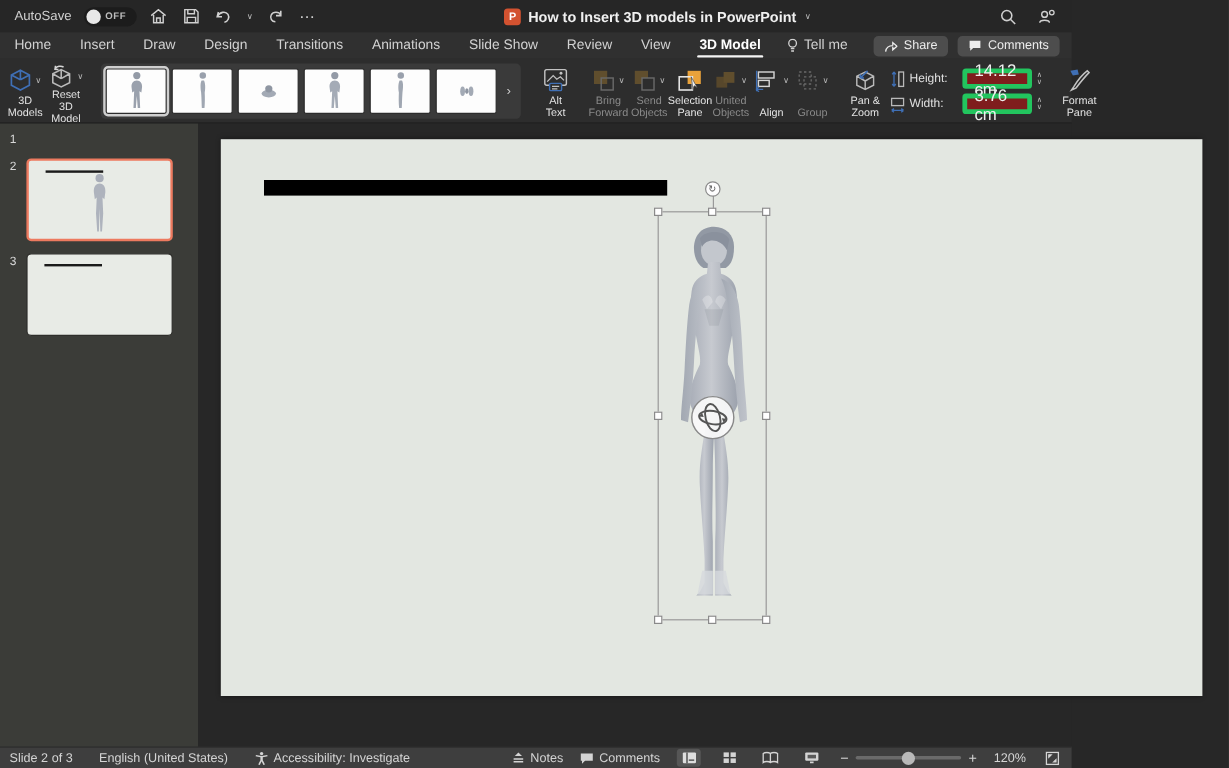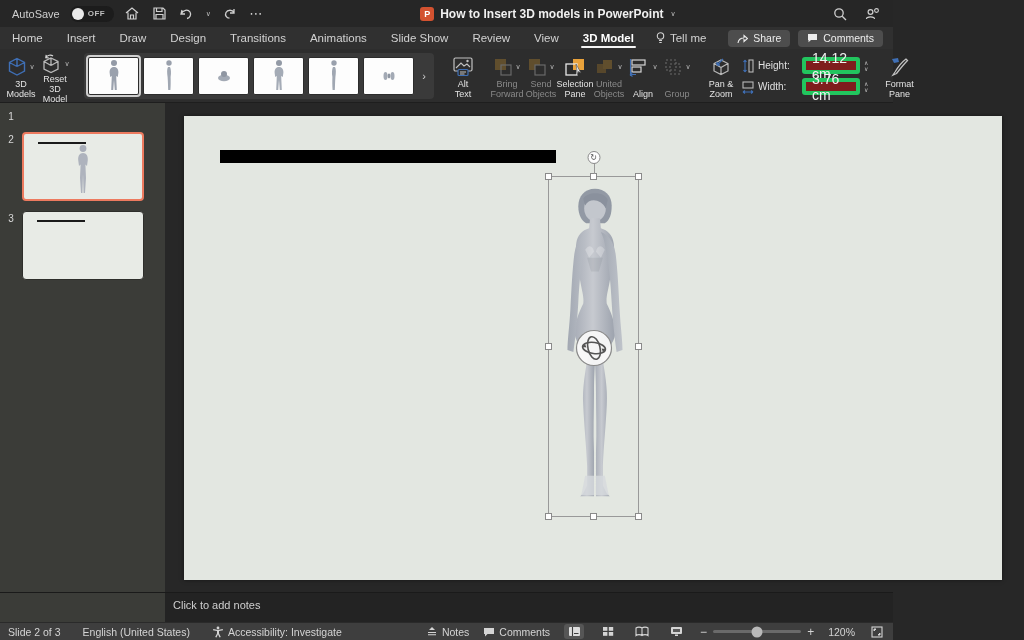--- a/index.html
+++ b/index.html
@@ -467,24 +467,20 @@
             <circle cx="19" cy="19" r="17.5" fill="rgba(250,250,250,0.92)" stroke="#8a8a8a" stroke-width="1.2"></circle>
             <ellipse cx="19" cy="19" rx="6" ry="11.5" fill="none" stroke="#555" stroke-width="1.6" transform="rotate(-14 19 19)"></ellipse>
             <ellipse cx="19" cy="19" rx="11.5" ry="5.5" fill="none" stroke="#555" stroke-width="1.6" transform="rotate(8 19 19)"></ellipse>
             <path d="M10 15 L7.5 18 L11.5 18.5 Z M28 23 L30.5 20 L26.5 19.5 Z" fill="#555"></path>
           </svg>
         </div>
       </div>
     </div>
   </div>
 
-  <div class="notes">
-    <div class="notes-spacer"></div>
-    <div class="notes-body">Click to add notes</div>
-  </div>
 
   <div class="statusbar">
     <span class="sb-item">Slide 2 of 3</span>
     <span class="sb-item">English (United States)</span>
     <span class="sb-item">
       <svg width="12" height="12" viewBox="0 0 12 12">
           <circle cx="6" cy="2" r="1.4" fill="#d4d4d4"></circle>
           <path d="M1 4.2 L5 5 V7.5 L3.2 11 L4.5 11.5 L6 8.3 L7.5 11.5 L8.8 11 L7 7.5 V5 L11 4.2 L10.7 3.1 L6 4 L1.3 3.1 Z" fill="#d4d4d4"></path>
         </svg>
       <span>Accessibility: Investigate</span>

